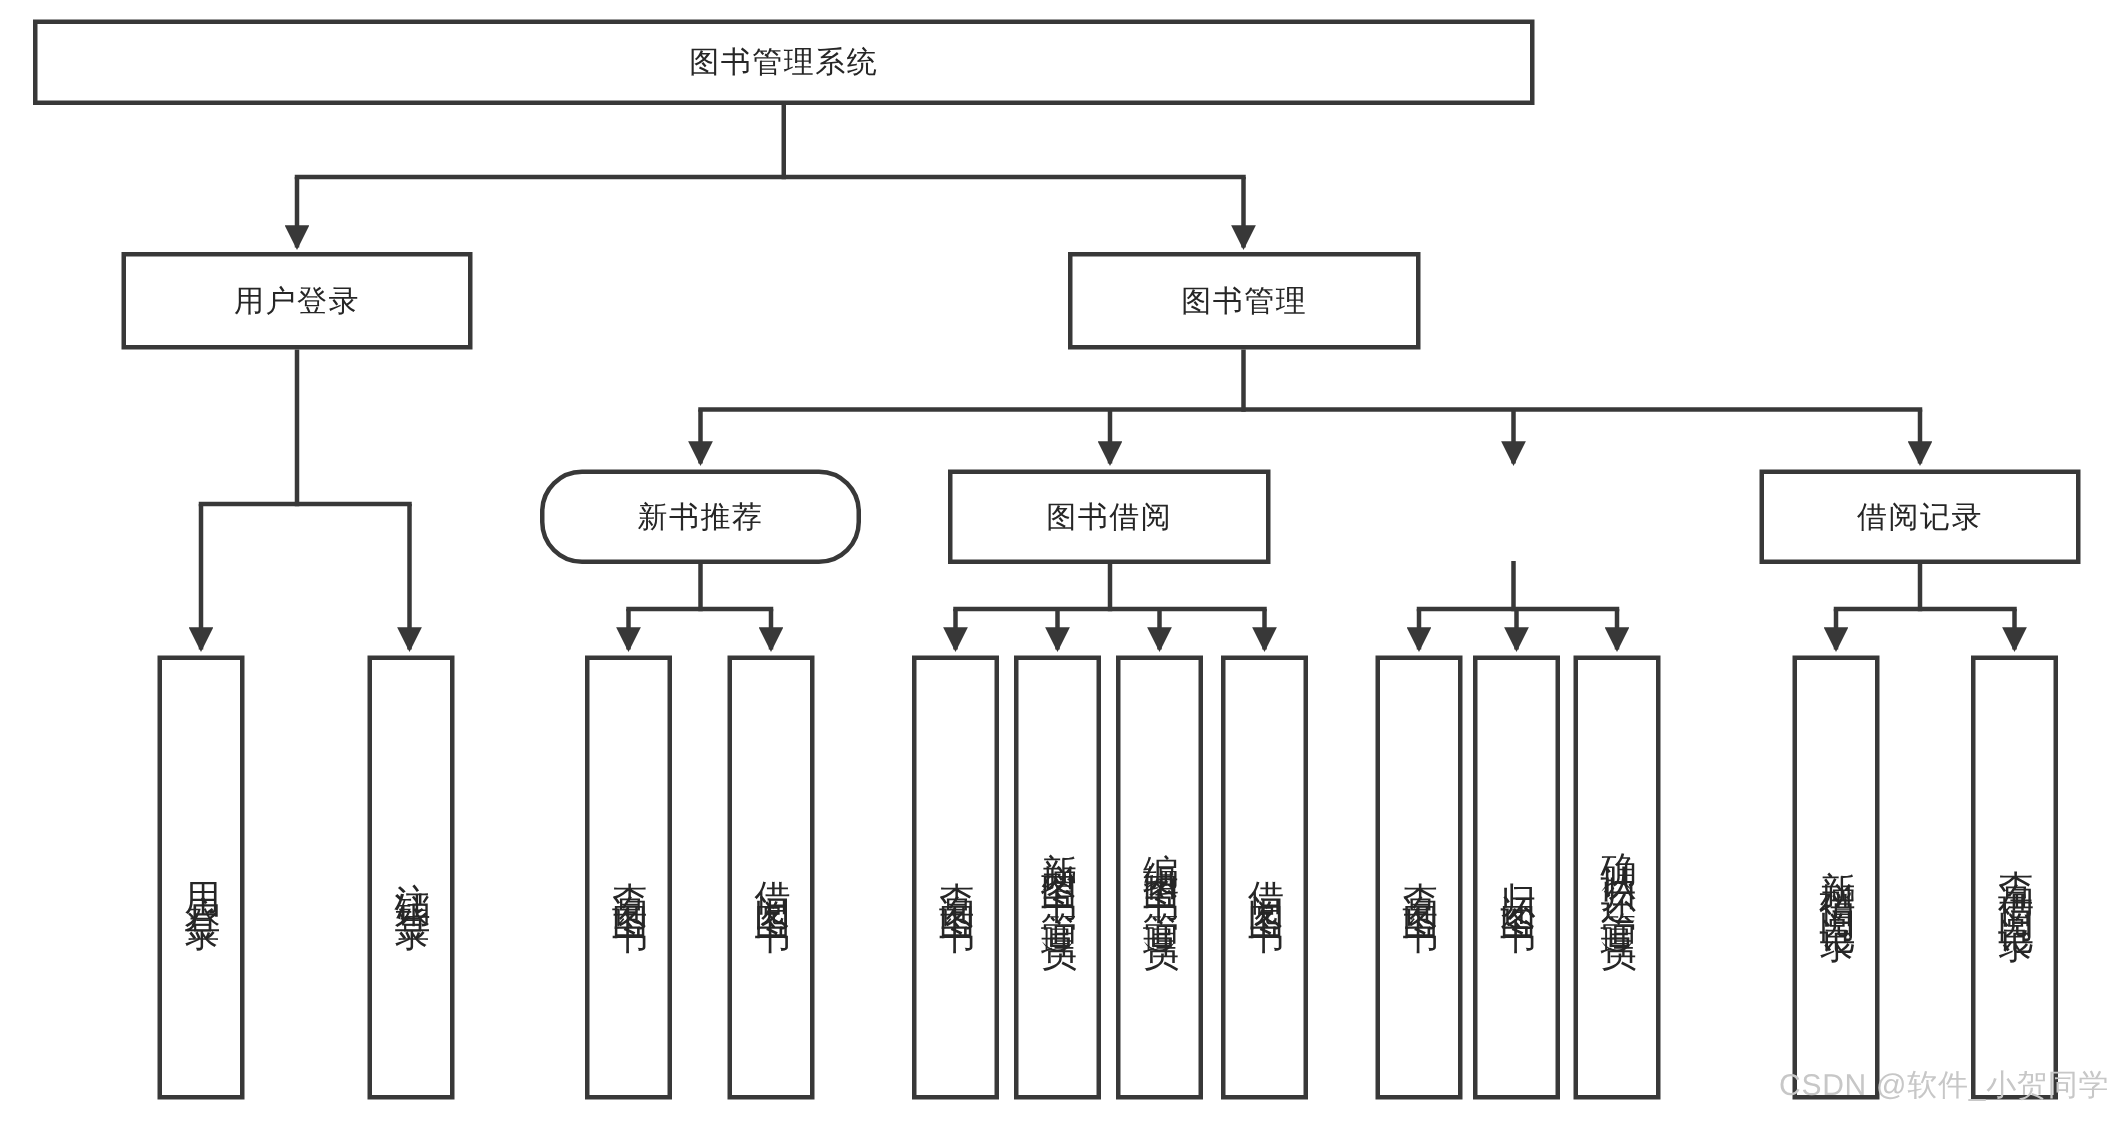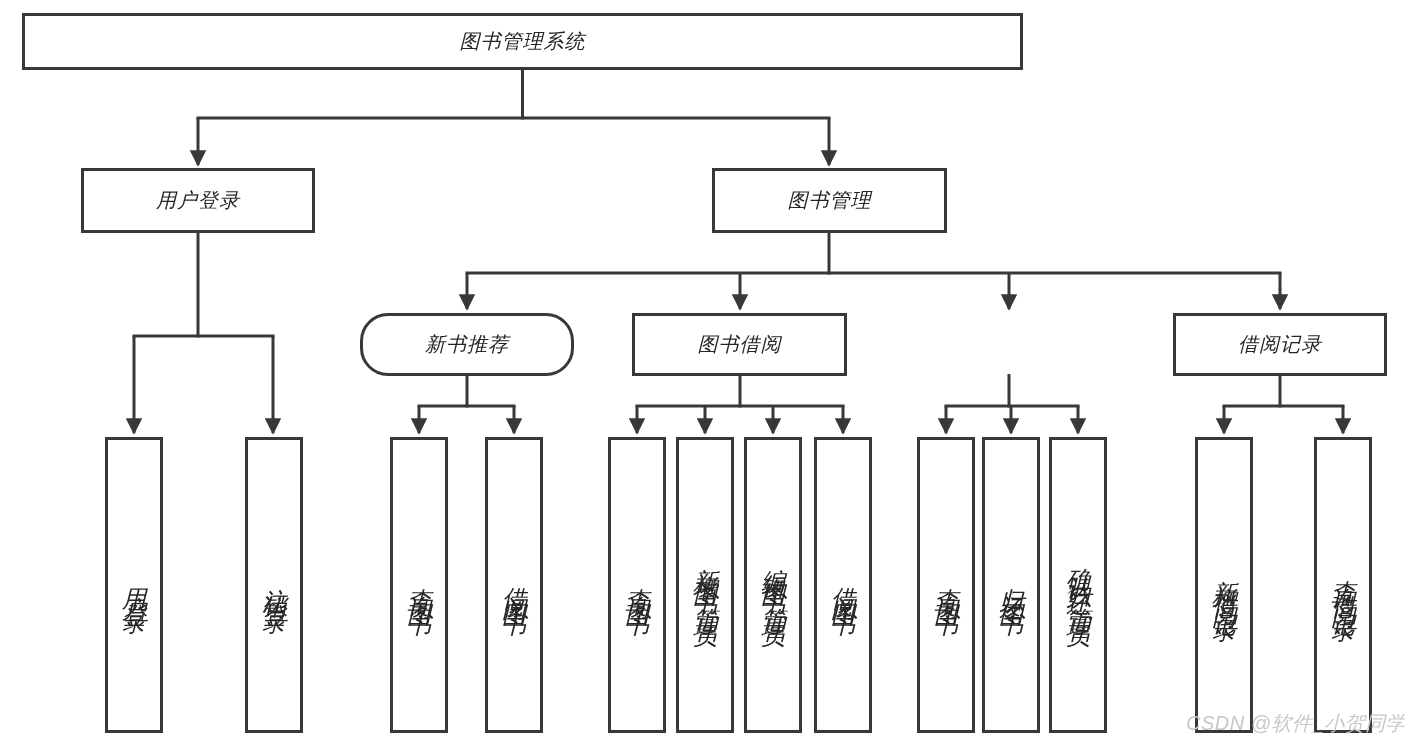--- a/index.html
+++ b/index.html
@@ -3,21 +3,20 @@
 <meta charset="utf-8">
 <style>
   html, body { margin: 0; padding: 0; background: #ffffff; }
   #canvas {
     position: relative;
     width: 1405px;
     height: 747px;
     background: #ffffff;
     font-family: "Liberation Sans", sans-serif;
     overflow: hidden;
-    font-style: italic;
   }
   #connectors {
     position: absolute;
     left: 0; top: 0;
     width: 1405px; height: 747px;
     pointer-events: none;
   }
   #connectors line { stroke: #383838; stroke-width: 3; }
   #connectors .ah { fill: #383838; }
   .box {

